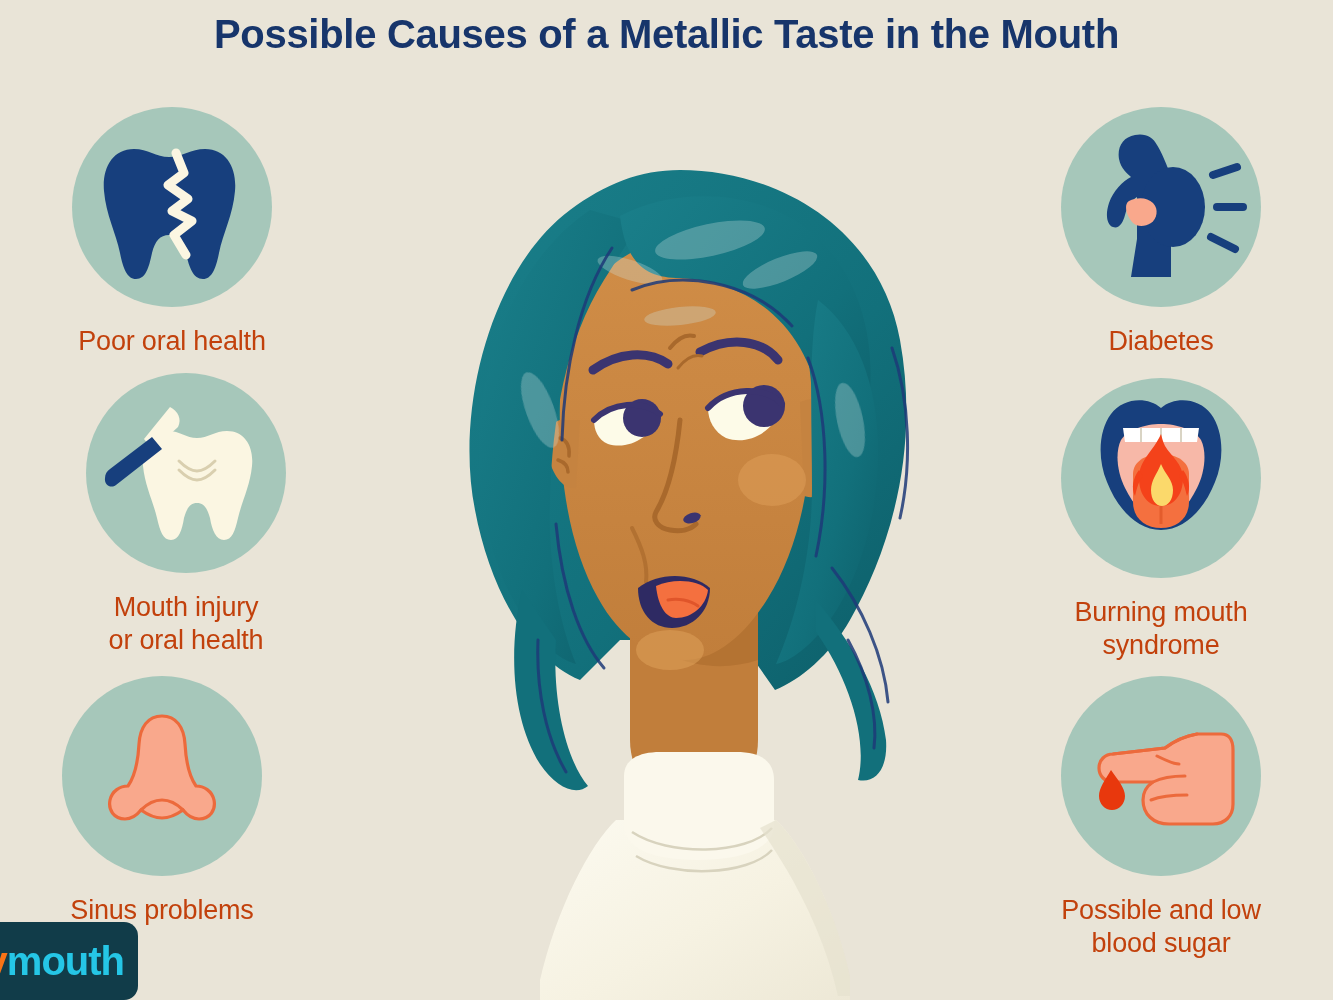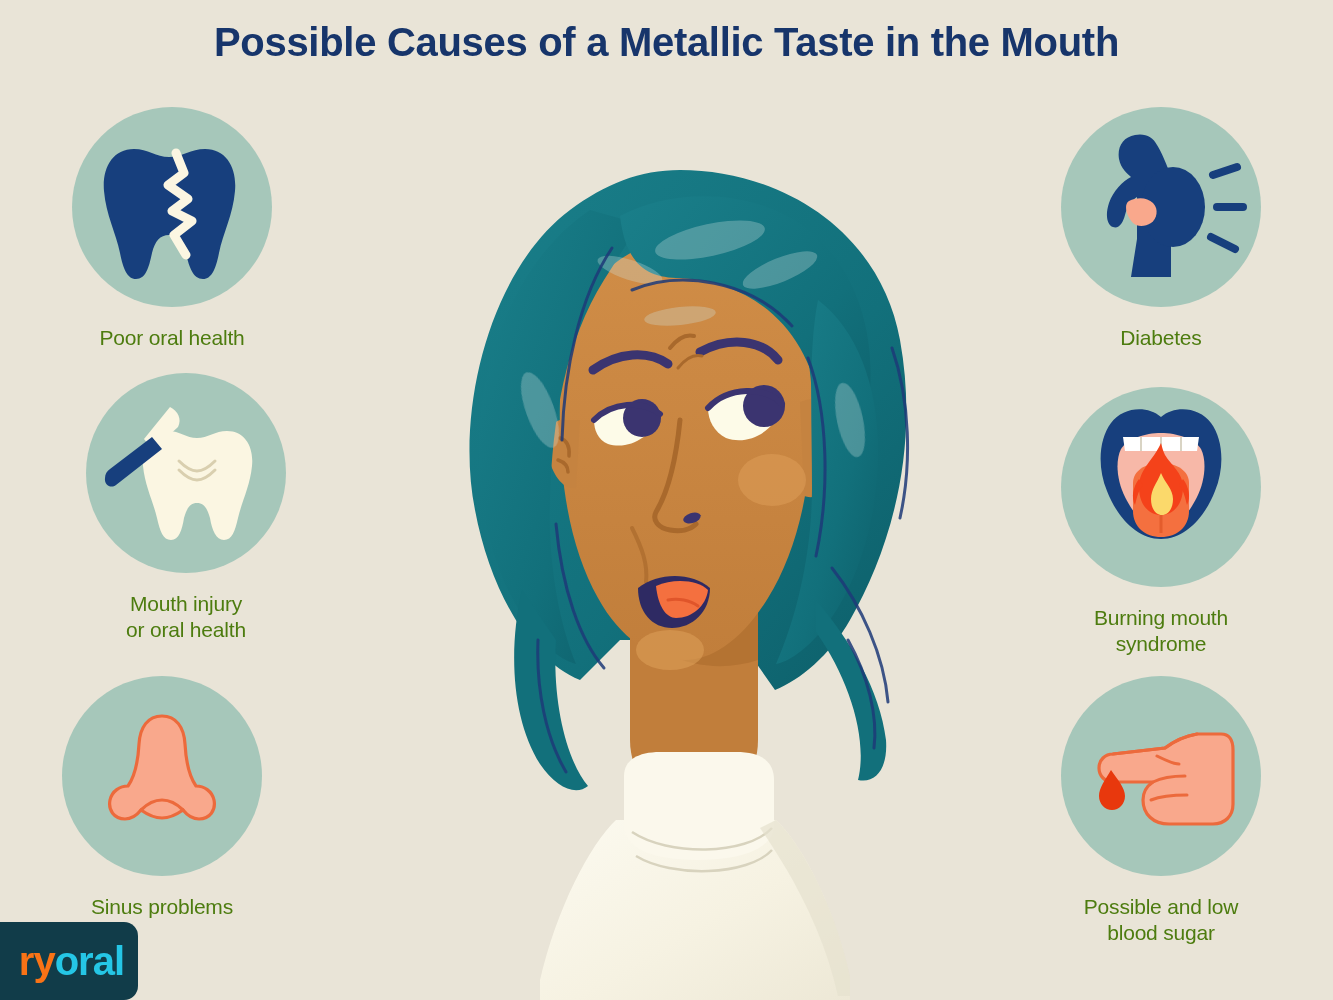--- a/index.html
+++ b/index.html
@@ -7,53 +7,53 @@
     width:1333px;height:1000px;
     background:#E9E4D7;
     font-family:"Liberation Sans", sans-serif;
     overflow:hidden;
     position:relative;
   }
   .stage{position:absolute;inset:0;}
 
   
   .title{
-    position:absolute;top:20px;left:0;width:1333px;
+    position:absolute;top:12px;left:0;width:1333px;
     text-align:center;
     font-size:40px;
     font-weight:bold;
     color:#17356B;
     letter-spacing:-0.3px;
     line-height:1.1;
   }
 
   
   .cause{position:absolute;width:300px;text-align:center;}
   .cause .circle{
     width:200px;height:200px;border-radius:50%;
     background:#A6C7BA;
     margin:0 auto;
     position:relative;
     overflow:visible;
   }
   .cause .label{
     margin-top:18px;
-    font-size:21px;
-    color:#4d7c0f;
+    font-size:27px;
+    color:#c2410c;
     line-height:1.22;
     letter-spacing:-0.2px;
   }
   .cause .circle svg{position:absolute;left:0;top:0;width:200px;height:200px;}
 
   
   #c-oral   {left:22px;  top:107px;}
   #c-injury {left:36px;  top:373px;}
   #c-sinus  {left:12px;  top:676px;}
   #c-preg   {left:1011px;top:107px;}
-  #c-burn   {left:1011px;top:387px;}
+  #c-burn   {left:1011px;top:378px;}
   #c-diab   {left:1011px;top:676px;}
 
   
   .portrait{position:absolute;left:380px;top:120px;width:600px;height:880px;}
   .portrait svg{width:600px;height:880px;display:block;}
 
   
   .logo{
     position:absolute;left:-52px;bottom:0px;
     width:190px;height:78px;
@@ -327,16 +327,16 @@
 
       <path d="M252 712 C288 736 366 736 392 708" fill="none" stroke="#D8D3BE" stroke-width="2.5"></path>
       <path d="M256 736 C292 758 368 756 392 730" fill="none" stroke="#D8D3BE" stroke-width="2.5"></path>
 
       <path d="M380 708 C412 754 444 812 458 876 L470 876 L470 856
                C456 792 424 726 396 700 Z" fill="#E6E1CE" opacity="0.7"></path>
     </svg>
   </div>
 
   <div class="logo">
-    <span class="word"><span class="w1">ry</span><span class="w2">oral</span></span>
+    <span class="word"><span class="w1">ry</span><span class="w2">mouth</span></span>
   </div>
 
 </div>
 
 </body></html>

